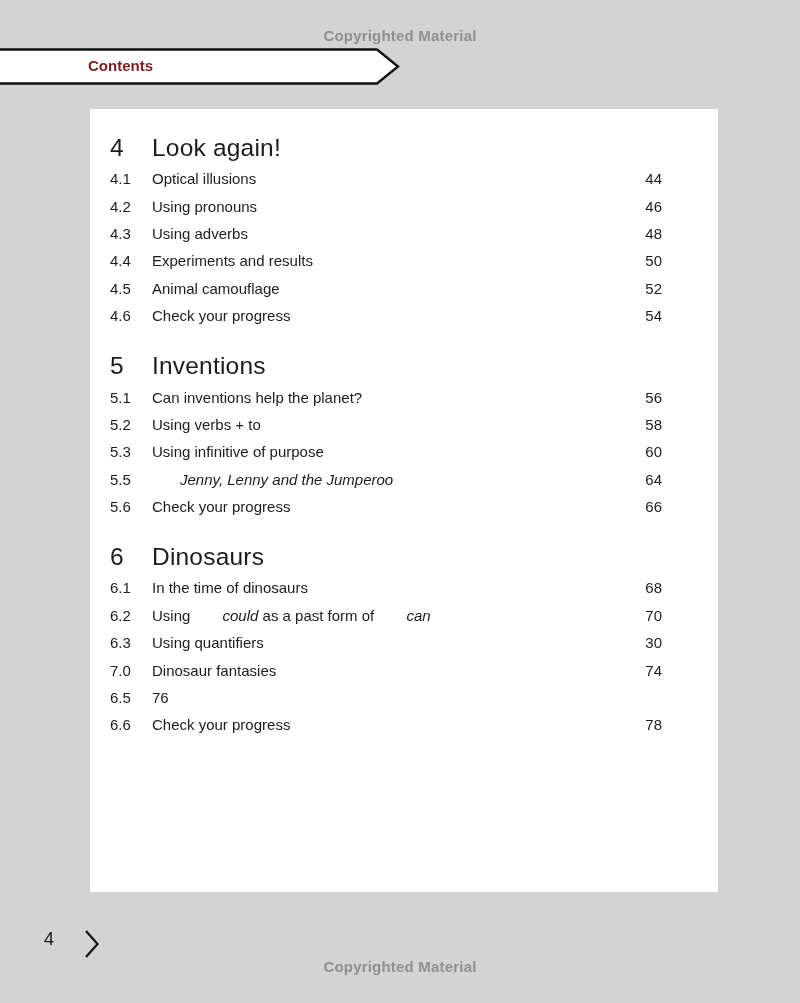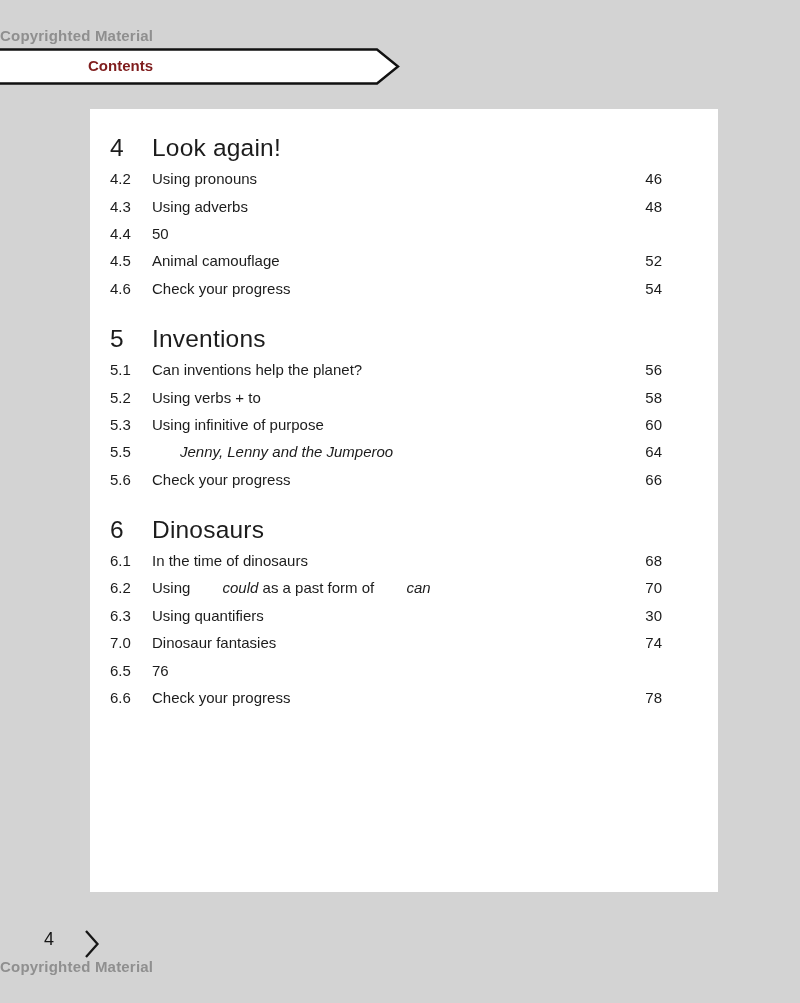--- a/index.html
+++ b/index.html
@@ -7,21 +7,21 @@
     width: 800px; height: 1003px;
     background: #d3d3d3;
     font-family: "Liberation Sans", sans-serif;
     color: #1c1c1c;
     position: relative;
     overflow: hidden;
   }
 
   .watermark {
     position: absolute; left: 0; width: 800px;
-    text-align: left;
+    text-align: center;
     font-size: 15px; font-weight: bold;
     color: #8f8f8f; letter-spacing: 0.2px;
   }
   .watermark-top { top: 27px; }
   .watermark-bottom { top: 958px; }
 
   .tab-wrap { position: absolute; left: 0; top: 48px; width: 402px; height: 37px; }
   .tab-wrap svg { display: block; }
   .tab-label {
     position: absolute; left: 88px; top: 0; height: 37px;
@@ -74,31 +74,37 @@
 </div>
 
 <div class="panel">
   <div id="toc-sections">
       <div class="section">
         <div class="sec-head">
           <span class="sec-num">4</span>
           <span class="sec-title">Look again!</span>
         </div>
         <div class="row">
+          <span class="row-num">4.1</span>
+          <span class="row-title"><span>Optical illusions</span></span>
+          <span class="row-page">44</span>
+        </div>
+        <div class="row">
           <span class="row-num">4.2</span>
           <span class="row-title"><span>Using pronouns</span></span>
           <span class="row-page">46</span>
         </div>
         <div class="row">
           <span class="row-num">4.3</span>
           <span class="row-title"><span>Using adverbs</span></span>
           <span class="row-page">48</span>
         </div>
         <div class="row">
           <span class="row-num">4.4</span>
+          <span class="row-title"><span>Experiments and results</span></span>
           <span class="row-page">50</span>
         </div>
         <div class="row">
           <span class="row-num">4.5</span>
           <span class="row-title"><span>Animal camouflage</span></span>
           <span class="row-page">52</span>
         </div>
         <div class="row">
           <span class="row-num">4.6</span>
           <span class="row-title"><span>Check your progress</span></span>

